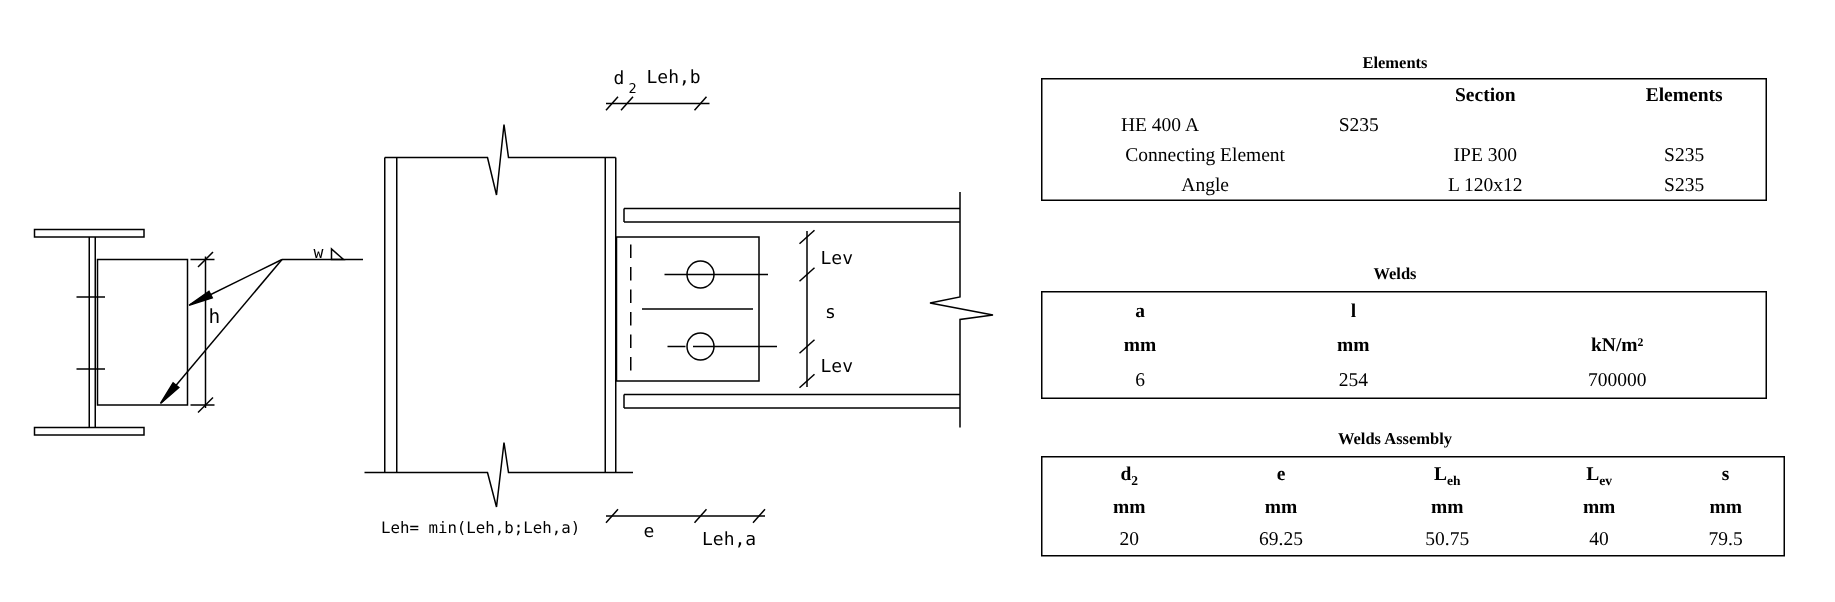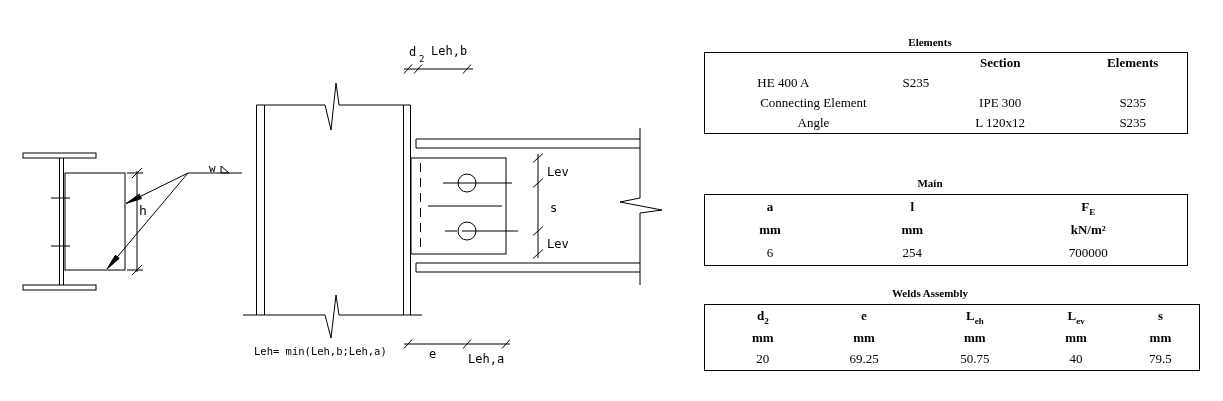--- a/index.html
+++ b/index.html
@@ -10,21 +10,21 @@
   
   .drawing { position:absolute; left:0; top:0; }
   svg text { font-family:"DejaVu Sans Mono", monospace; fill:#000; stroke:none; }
   
   .tables { position:absolute; left:688px; top:0; width:484px; height:401px; }
   .tbl-title {
     position:absolute; left:0; width:100%; text-align:center;
     font-weight:bold; font-size:11px; line-height:15px;
   }
   .tbl-box {
-    position:absolute; left:16px; width:482px; border:1px solid #000;
+    position:absolute; left:6px; width:482px; border:1px solid #000;
     display:flex; flex-direction:column; box-sizing:content-box;
   }
   .trow { flex:1; display:flex; align-items:center; }
   .tcell { text-align:center; font-size:13px; overflow:hidden; white-space:nowrap; }
   .b { font-weight:bold; }
   sub { font-size:9px; line-height:0; }
   
   .el-c0{width:45%;} .el-c1{width:32.5%;} .el-c2{width:22.5%;}
   
   .wl-c0{width:27%;} .wl-c1{width:32%;} .wl-c2{width:41%;}
@@ -153,31 +153,28 @@
         <div class="tcell el-c1">IPE 300</div>
         <div class="tcell el-c2">S235</div>
       </div>
       <div class="trow">
         <div class="tcell el-c0">Angle</div>
         <div class="tcell el-c1">L 120x12</div>
         <div class="tcell el-c2">S235</div>
       </div>
     </div>
 
-    <div id="welds-title" class="tbl-title">Main</div>
+    <div id="welds-title" class="tbl-title">Welds</div>
     <div id="welds-box" class="tbl-box">
       <div class="trow">
         <div class="tcell b wl-c0">
           <span>a</span><sub></sub>
         </div>
         <div class="tcell b wl-c1">
           <span>l</span><sub></sub>
-        </div>
-        <div class="tcell b wl-c2">
-          <span>F</span><sub>E</sub>
         </div>
       </div>
       <div class="trow">
         <div class="tcell b wl-c0">mm</div>
         <div class="tcell b wl-c1">mm</div>
         <div class="tcell b wl-c2">kN/m²</div>
       </div>
       <div class="trow">
         <div class="tcell wl-c0">6</div>
         <div class="tcell wl-c1">254</div>

